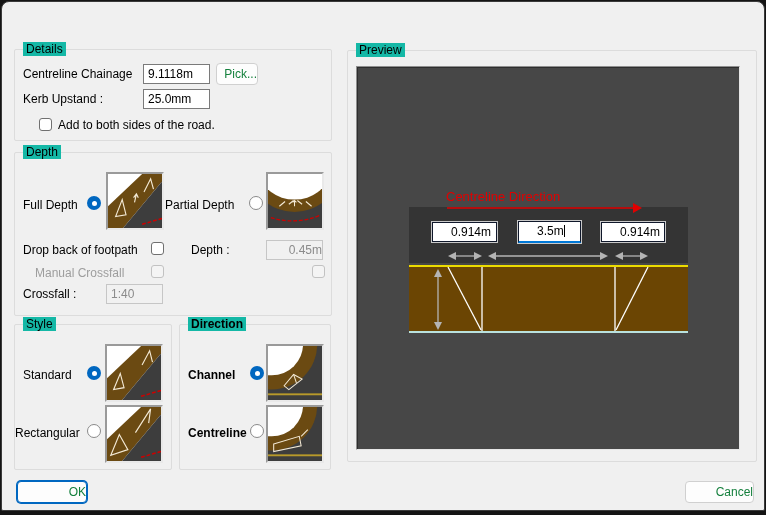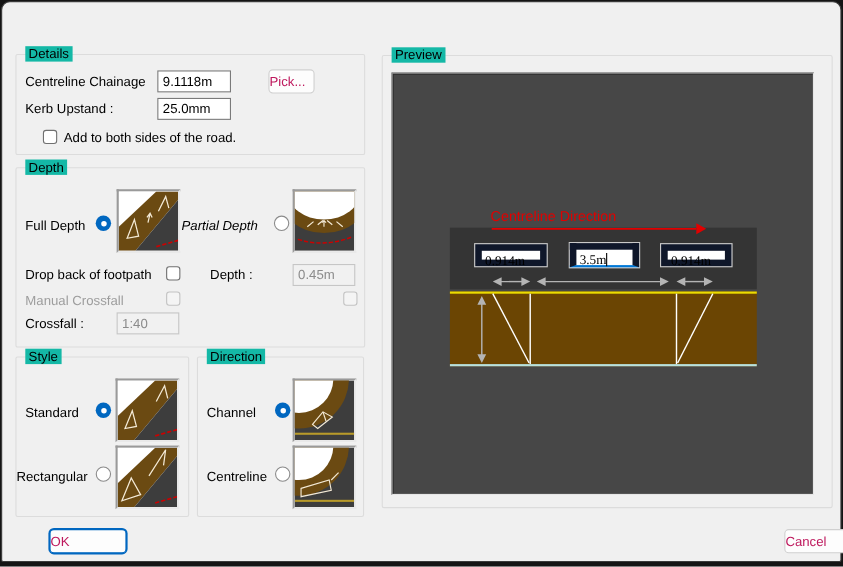--- a/index.html
+++ b/index.html
@@ -17,43 +17,43 @@
 
   .lbl { position:absolute; height:16px; line-height:16px; white-space:nowrap; }
   .lbl.right { }
   .lbl.dis { color:#9d9d9d; }
 
   .textbox { position:absolute; height:20px; background:#fff; border:1px solid #7a7a7a; 
              line-height:18px; padding-left:4px; overflow:hidden; white-space:nowrap; }
   .textbox.dis { background:#f1f1f1; border-color:#c6c6c6; color:#8b8b8b; }
 
   .btn { position:absolute; height:22px; background:#fdfdfd; border:1px solid #d0d0d0; border-radius:4px;
-         text-align:left; line-height:20px; font-size:12px; color:#be185d; cursor:default;margin-left:28px; }
+         text-align:right; line-height:20px; font-size:12px; color:#15803d; cursor:default; }
   .btn.default { border-color:#0067c0; box-shadow:0 0 0 1px #0067c0; }
 
   .checkbox { position:absolute; width:13px; height:13px; background:#fff; border:1px solid #707070; border-radius:3px; }
   .checkbox.dis { border-color:#c2c2c2; background:#f4f4f4; }
 
   .radio { position:absolute; width:14px; height:14px; border-radius:50%; }
   .radio.off { background:#fff; border:1px solid #8a8a8a; }
   .radio.on  { background:#0067c0; }
   .radio.on::after { content:''; position:absolute; left:4.5px; top:4.5px; width:5px; height:5px;
                      border-radius:50%; background:#fff; }
 
   .thumb { position:absolute; width:58px; height:58px; border:2px solid; 
            border-color:#9a9a9a #e9e9e9 #e9e9e9 #9a9a9a; background:#fff; }
   .thumb svg { display:block; width:54px; height:54px; }
 
   .preview-panel { position:absolute; left:8px; top:15px; width:384px; height:384px; background:#474747;
                    border:1px solid; border-color:#8f8f8f #e6e6e6 #e6e6e6 #8f8f8f;
                    box-shadow:inset 1px 1px 0 rgba(0,0,0,.35); }
   .pv-svg { position:absolute; left:0; top:0; }
   .pv-red-label { position:absolute; left:89px; top:122px; font-size:13px; color:#e10000; white-space:nowrap; }
-  .pv-input { position:absolute; height:20px; background:#fff; border:6px solid #0f172a;
-              box-shadow:0 0 0 1px #c9c9c9; line-height:18px; padding-left:3px; font-size:12px; color:#000;font-family:Liberation Serif, serif; }
+  .pv-input { position:absolute; height:20px; background:#fff; border:1px solid #0f172a;
+              box-shadow:0 0 0 1px #c9c9c9; line-height:18px; padding-left:18px; font-size:12px; color:#000; }
   .pv-input.focused { height:22px; border-bottom:2px solid #0078d7; }
   .caret { display:inline-block; width:1px; height:12px; background:#000; vertical-align:-2px; }
 </style>
 </head>
 <body>
 
 <div class="dialog">
 
 
   <div class="group" style="left:12px; top:47px; width:318px; height:92px;">
@@ -81,42 +81,42 @@
         <rect width="57" height="57" fill="#ffffff"></rect>
         <polygon points="0,34 36,0 57,0 57,8 16,57 0,57" fill="#6b4a12"></polygon>
         <polygon points="16,57 57,8 57,57" fill="#3d3d3d"></polygon>
         <line x1="36" y1="53" x2="57" y2="47" stroke="#cc0000" stroke-width="1.6" stroke-dasharray="4 2"></line>
         <path d="M8,45 L15,27 L19,43 Z" fill="none" stroke="#f3e9d5" stroke-width="1.2"></path>
         <path d="M28,30 L30,21 M27,25 L30,21 L32,25" fill="none" stroke="#f3e9d5" stroke-width="1.2"></path>
         <path d="M38,19 L45,5 L48,16" fill="none" stroke="#f3e9d5" stroke-width="1.2"></path>
       </svg>
     </div>
 
-    <div class="lbl right" style="left:150px; top:44px; width:81px;font-style:italic;">Partial Depth</div>
+    <div class="lbl right" style="left:150px; top:44px; width:81px;">Partial Depth</div>
     <div class="radio off" style="left:234px; top:43px;"></div>
     <div class="thumb" style="left:251px; top:19px;">
       <svg viewBox="0 0 57 57">
         <rect width="57" height="57" fill="#3d3d3d"></rect>
         <ellipse cx="28" cy="0" rx="45" ry="40" fill="#6b4a12"></ellipse>
         <ellipse cx="28" cy="0" rx="35" ry="27" fill="#ffffff"></ellipse>
         <path d="M3,46 Q28,54 54,44" fill="none" stroke="#cc0000" stroke-width="1.4" stroke-dasharray="4 2"></path>
         <path d="M12,34 L18,29 M22,32 L27,28 M31,28 L36,32 M40,29 L46,34" fill="none" stroke="#f3e9d5" stroke-width="1.2"></path>
         <path d="M28,34 L28,28 M26,30 L28,28 L30,30" fill="none" stroke="#f3e9d5" stroke-width="1.1"></path>
       </svg>
     </div>
 
     <div class="lbl right" style="left:8px; top:89px; width:124px;">Drop back of footpath</div>
     <div class="checkbox" style="left:136px; top:89px;"></div>
 
     <div class="lbl right" style="left:176px; top:89px; width:58px;">Depth :</div>
-    <div class="textbox dis" style="left:251px; top:87px; width:57px;">
+    <div class="textbox dis" style="left:251px; top:87px; width:57px;text-align:right;">
       <span>0.45m</span>
     </div>
 
-    <div class="lbl right dis" style="left:8px; top:112px; width:123px;">Manual Crossfall</div>
+    <div class="lbl right dis" style="left:20px; top:112px; width:123px;">Manual Crossfall</div>
     <div class="checkbox dis" style="left:136px; top:112px;"></div>
 
     <div class="checkbox dis" style="left:297px; top:112px;"></div>
 
     <div class="lbl right" style="left:8px; top:133px; width:80px;">Crossfall :</div>
     <div class="textbox dis" style="left:91px; top:131px; width:57px;">
       <span>1:40</span>
     </div>
   </div>
 
@@ -143,21 +143,21 @@
         <rect width="57" height="57" fill="#ffffff"></rect>
         <polygon points="0,34 36,0 57,0 57,8 16,57 0,57" fill="#6b4a12"></polygon>
         <polygon points="16,57 57,8 57,57" fill="#3d3d3d"></polygon>
         <line x1="36" y1="53" x2="57" y2="47" stroke="#cc0000" stroke-width="1.6" stroke-dasharray="4 2"></line>
         <path d="M4,51 L13,29 L22,45 Z" fill="none" stroke="#f3e9d5" stroke-width="1.2"></path>
         <path d="M44,17 L46,2 L30,27" fill="none" stroke="#f3e9d5" stroke-width="1.2"></path>
       </svg>
     </div>
   </div>
 
-  <div class="group" style="left:177px; top:322px; width:152px; height:146px;">
+  <div class="group" style="left:177px; top:322px; width:152px; height:146px;font-weight:bold;">
     <span class="group-label">Direction</span>
 
     <div class="lbl right" style="left:8px; top:42px; width:58px;">Channel</div>
     <div class="radio on" style="left:70px; top:41px;"></div>
     <div class="thumb" style="left:86px; top:19px;">
       <svg viewBox="0 0 57 57">
         <rect width="57" height="57" fill="#3d3d3d"></rect>
         <circle cx="4" cy="-2" r="48" fill="#6b4a12"></circle>
         <circle cx="4" cy="-2" r="33" fill="#ffffff"></circle>
         <rect x="0" y="50" width="57" height="2" fill="#b89a2a"></rect>

